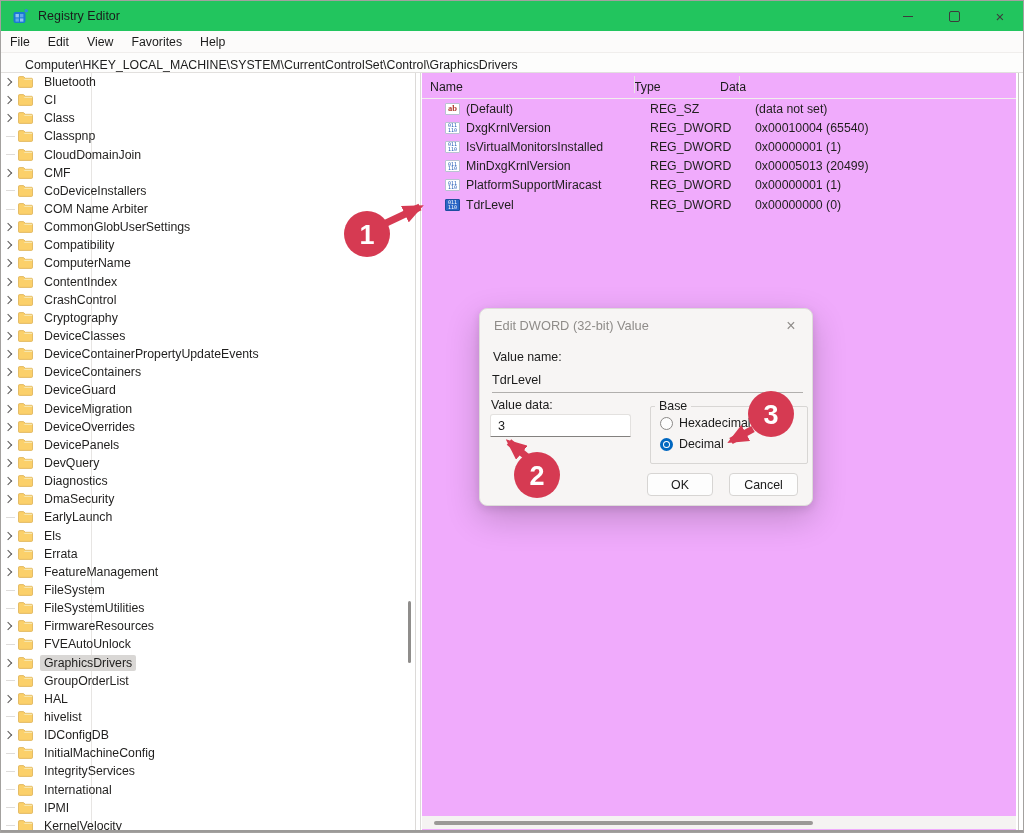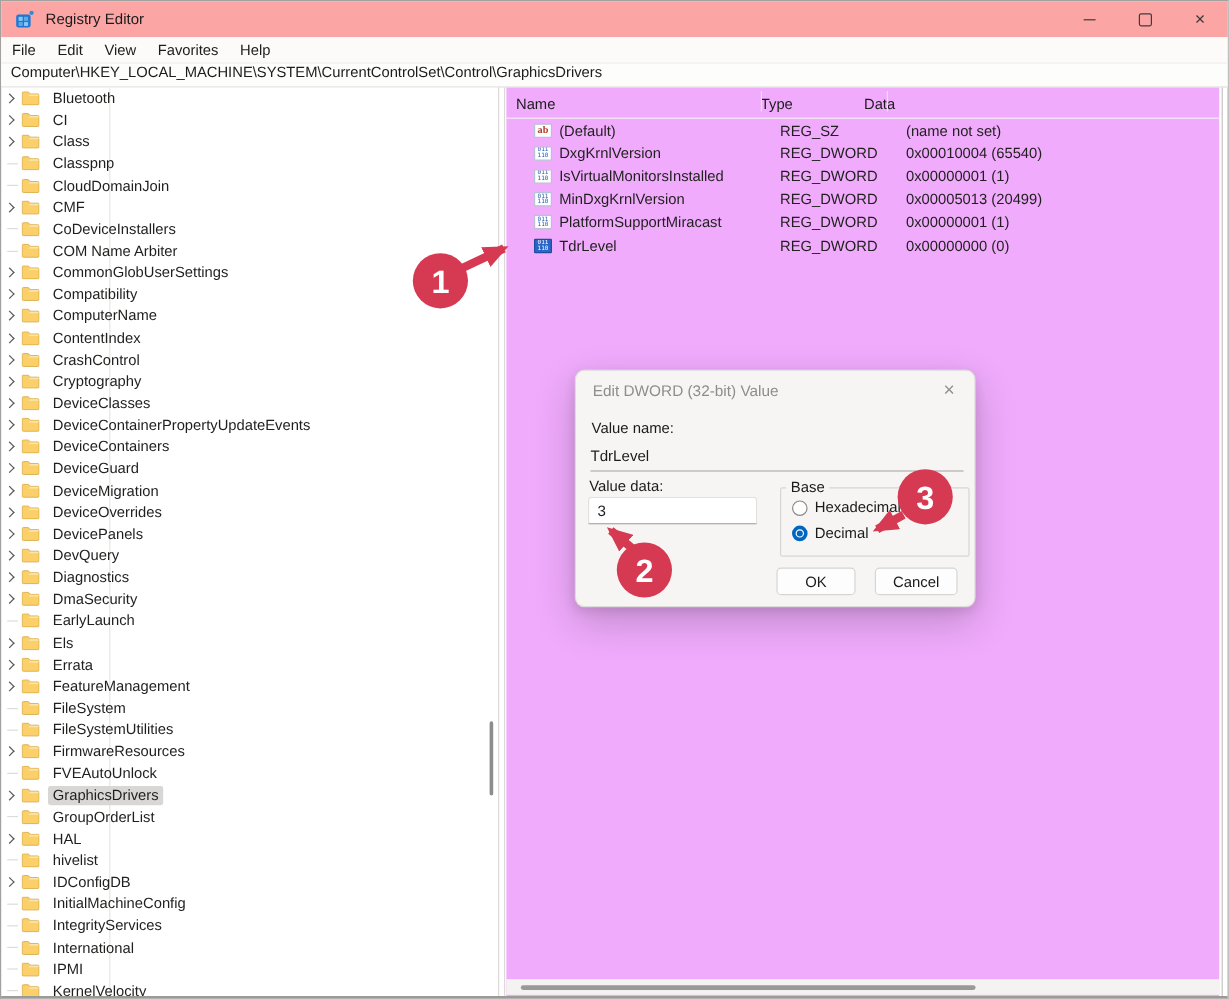--- a/index.html
+++ b/index.html
@@ -1,32 +1,32 @@
 <!DOCTYPE html>
 <html style="--ann: #d63a52;"><head>
 <meta charset="utf-8">
 <style>
   html,body{margin:0;padding:0;}
   body{width:1024px;height:833px;position:relative;overflow:hidden;
        font-family:"Liberation Sans",sans-serif;background:#e8e6e4;}
   .window{position:absolute;inset:0;background:#fff;border:1px solid #a3a19f;box-sizing:border-box;}
 
   
-  .titlebar{position:absolute;top:0;left:0;right:0;height:30px;background:#fca5a5;display:flex;align-items:center;}
+  .titlebar{position:absolute;top:0;left:0;right:0;height:30px;background:#22c55e;display:flex;align-items:center;}
   .app-icon{margin-left:11px;width:17px;height:17px;flex:none;}
   .title-text{margin-left:9px;font-size:12.5px;color:#1b1b1b;}
   .win-controls{margin-left:auto;display:flex;height:100%;}
   .win-btn{width:46px;display:flex;align-items:center;justify-content:center;color:#3c3c3c;}
   .glyph-min{width:10px;height:1px;background:#3c3c3c;}
   .glyph-max{width:9px;height:9px;border:1.2px solid #3c3c3c;border-radius:2px;}
   .glyph-close{font-size:15px;line-height:1;color:#3c3c3c;}
 
   
   .menubar{position:absolute;top:30px;left:0;right:0;height:21px;background:#fcfbfa;display:flex;align-items:center;gap:18px;padding-left:9px;font-size:12.3px;color:#1c1c1c;}
-  .addressbar{position:absolute;top:51px;left:0;right:0;height:21px;background:#fdfdfc;border-top:1px solid #f0eeec;border-bottom:1px solid #e2e0de;display:flex;align-items:flex-start;padding-left:8px;font-size:12.3px;color:#1c1c1c;box-sizing:border-box;}
+  .addressbar{position:absolute;top:51px;left:0;right:0;height:21px;background:#fdfdfc;border-top:1px solid #f0eeec;border-bottom:1px solid #e2e0de;display:flex;align-items:flex-end;padding-left:24px;font-size:12.3px;color:#1c1c1c;box-sizing:border-box;}
 
   
   .tree-pane{position:absolute;top:72px;left:1px;width:412px;bottom:2px;background:#fff;overflow:hidden;}
   .tree-guide{position:absolute;left:89px;top:0;bottom:0;width:1px;background:#e7e5e3;}
   .tree-row{display:flex;align-items:center;height:18.15px;position:relative;white-space:nowrap;}
   .twisty{width:13px;height:14px;flex:none;display:flex;align-items:center;justify-content:center;background:#fff;}
   .chev{width:5px;height:5px;border-right:1.4px solid #5b5957;border-bottom:1.4px solid #5b5957;transform:rotate(-45deg);margin-left:-2px;}
   .stub{width:9px;height:1px;background:#dedcda;margin-right:-4px;}
   .folder{width:16px;flex:none;margin-left:3px;display:flex;align-items:center;}
   .tlabel{margin-left:6px;font-size:12.3px;color:#201f1e;padding:1px 4px;border-radius:2px;}
@@ -654,21 +654,21 @@
     </div>
     <div class="h-sep hs1"></div>
     <div class="h-sep hs2"></div>
     <div class="lv-rows" id="values-container">
         <div class="val-row">
           <span class="c-name">
             <span class="vicon sz">ab</span>
             <span>(Default)</span>
           </span>
           <span class="c-type">REG_SZ</span>
-          <span class="c-data">(name not set)</span>
+          <span class="c-data">(data not set)</span>
         </div>
         <div class="val-row">
           <span class="c-name">
             <span class="vicon dw">
               <span>011</span>
               <span>110</span>
             </span>
             <span>DxgKrnlVersion</span>
           </span>
           <span class="c-type">REG_DWORD</span>

